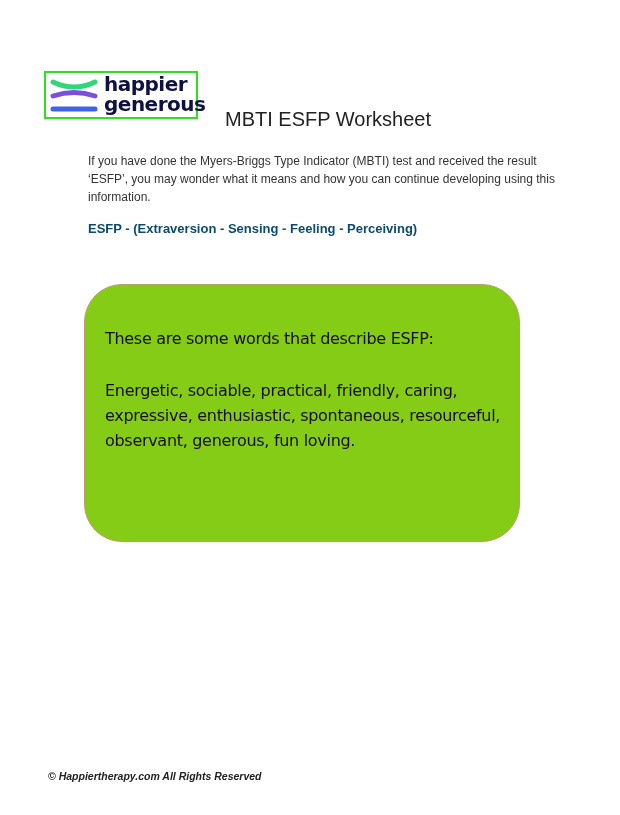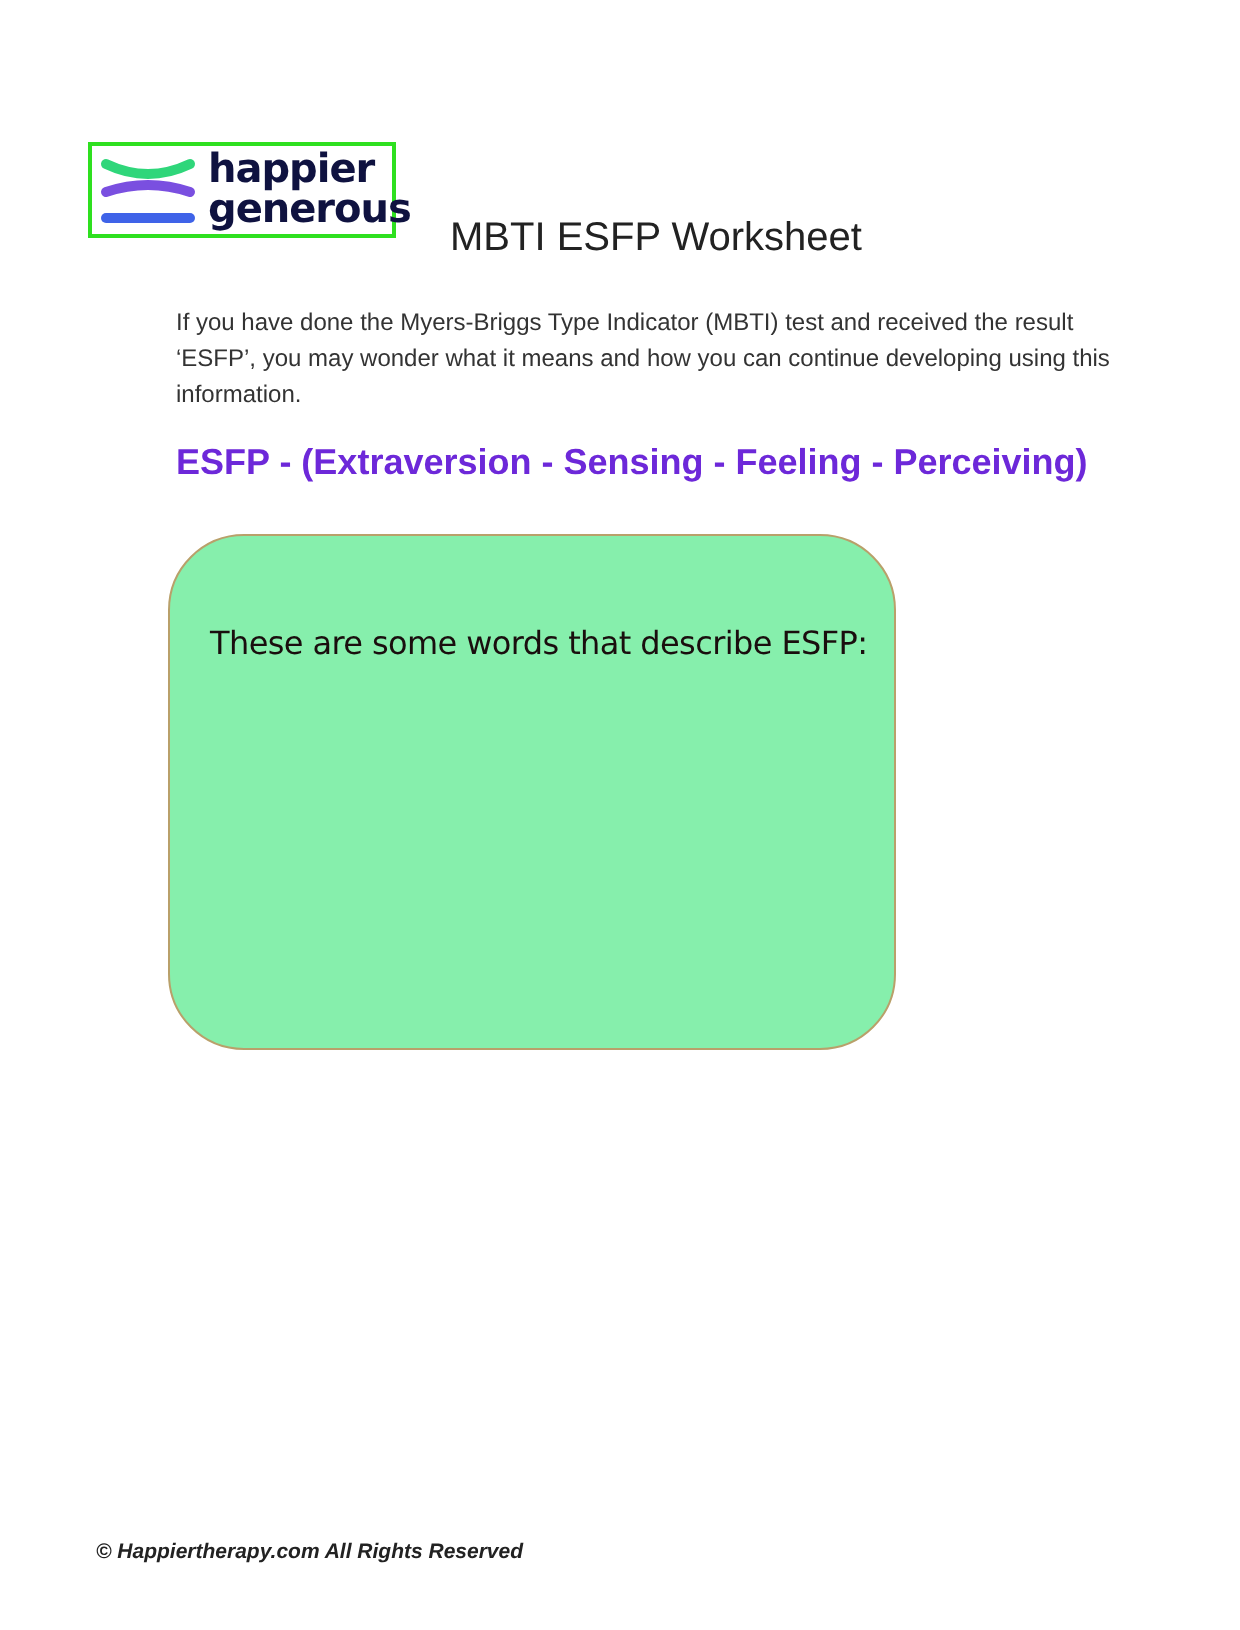--- a/index.html
+++ b/index.html
@@ -21,25 +21,25 @@
     .logo .w2 { top: 21px; }
     .title {
       position: absolute; left: 0; width: 656px; top: 108px; text-align: center;
       font-size: 20px; color: #222;
     }
     .intro {
       position: absolute; left: 88px; top: 152px; width: 480px;
       font-size: 12px; line-height: 18px; color: #333;
     }
     .type-line {
-      position: absolute; left: 88px; top: 221px; font-size: 18px; font-weight: bold; color: #6d28d9;
+      position: absolute; left: 88px; top: 221px; font-size: 13px; font-weight: bold; color: #0c4a6e;
     }
     .card {
-      position: absolute; left: 84px; top: 267px; width: 364px; height: 258px;
-      box-sizing: border-box; background: #86efac; border: 1.5px solid #b9a06a;
+      position: absolute; left: 84px; top: 284px; width: 436px; height: 258px;
+      box-sizing: border-box; background: #84cc16; border: 1.5px solid #b9a06a;
       border-radius: 38px;
     }
     .card .lead {
       position: absolute; left: 20px; top: 44px; font-family: "DejaVu Sans", sans-serif;
       font-size: 16px; color: #1a0e0e; letter-spacing: -0.3px;
     }
     .card .words {
       position: absolute; left: 20px; top: 93px; width: 400px; font-family: "DejaVu Sans", sans-serif;
       font-size: 16px; line-height: 25px; color: #1a0e0e; letter-spacing: -0.3px;
     }
@@ -61,15 +61,16 @@
 </div>
 
 <div class="title">MBTI ESFP Worksheet</div>
 
 <div class="intro">If you have done the Myers-Briggs Type Indicator (MBTI) test and received the result ‘ESFP’, you may wonder what it means and how you can continue developing using this information.</div>
 
 <div class="type-line">ESFP - (Extraversion - Sensing - Feeling - Perceiving)</div>
 
 <div class="card">
   <div class="lead">These are some words that describe ESFP:</div>
+  <div class="words">Energetic, sociable, practical, friendly, caring, expressive, enthusiastic, spontaneous, resourceful, observant, generous, fun loving.</div>
 </div>
 
 <div class="footer">© Happiertherapy.com All Rights Reserved</div>
 
 </body></html>

